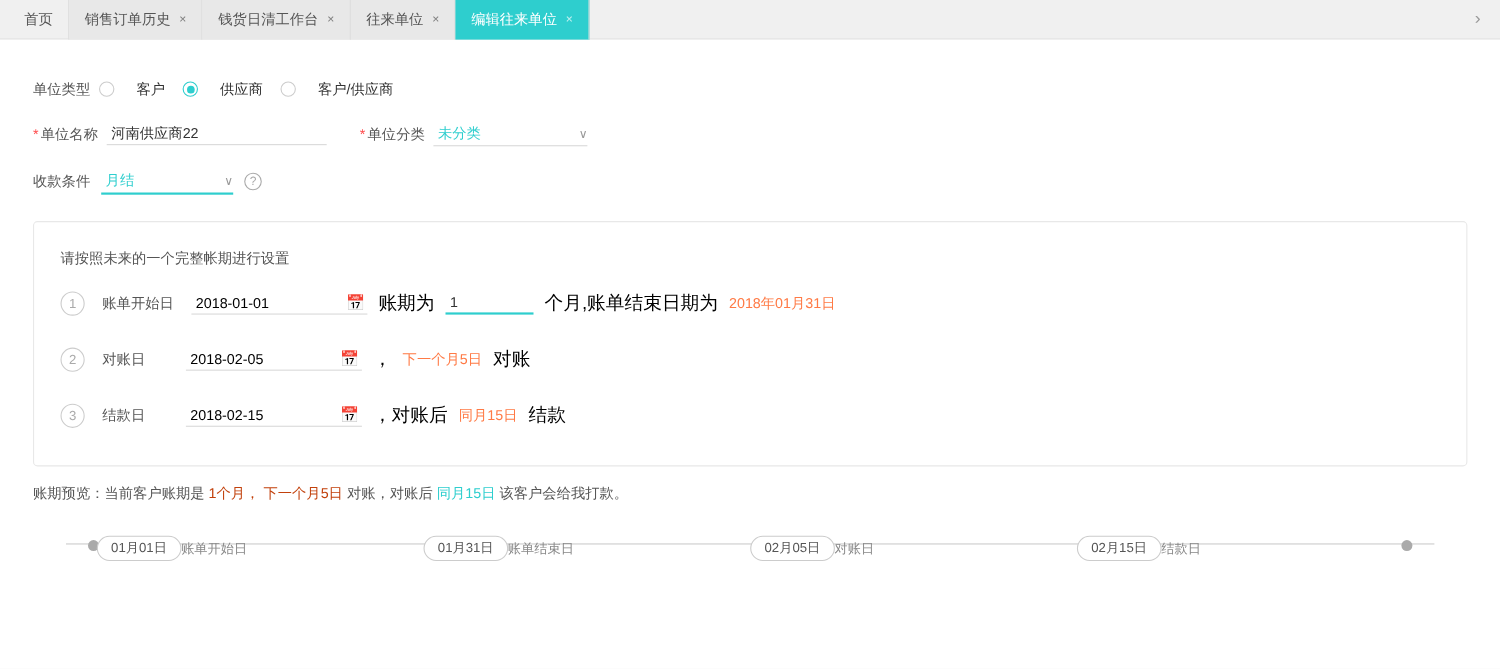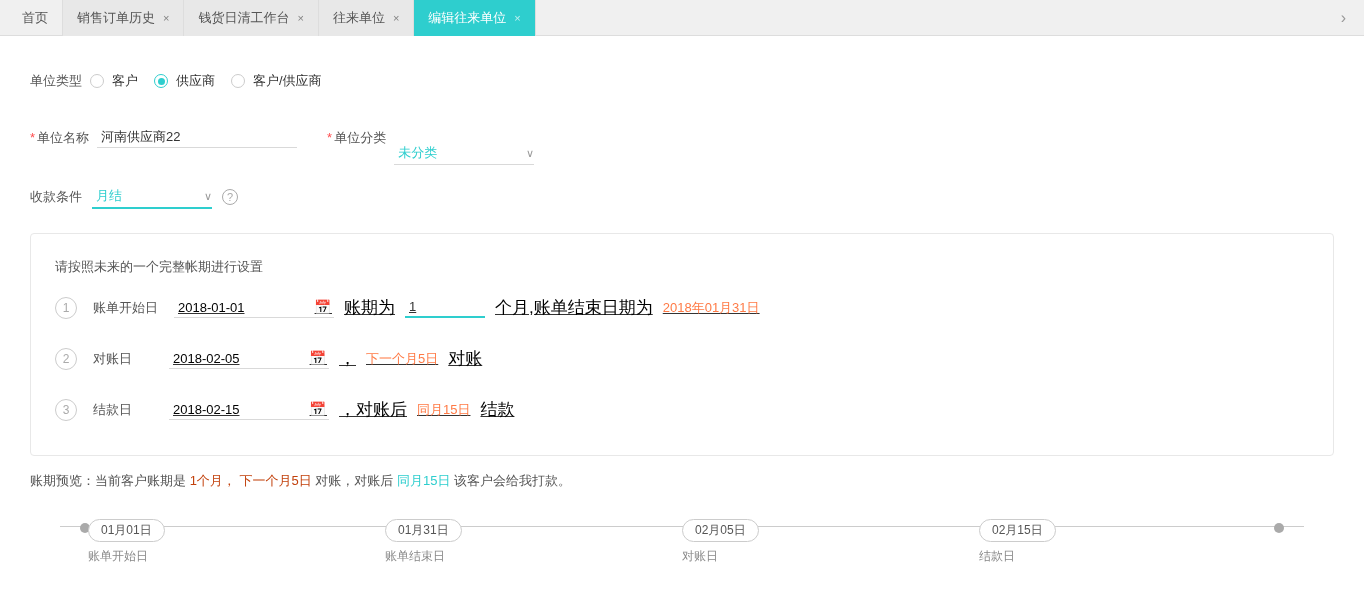--- a/index.html
+++ b/index.html
@@ -78,21 +78,21 @@
       margin-right: 2px;
     }
     .radio-group {
       display: flex;
       align-items: center;
       gap: 16px;
     }
     .radio-item {
       display: flex;
       align-items: center;
-      gap: 8px;
+      gap: 20px;
       cursor: pointer;
     }
     .radio-circle {
       width: 14px;
       height: 14px;
       border-radius: 50%;
       border: 1.5px solid #ccc;
       display: flex;
       align-items: center;
       justify-content: center;
@@ -143,21 +143,20 @@
       font-size: 14px;
       cursor: pointer;
       margin-left: 4px;
     }
     .select-field {
       display: flex;
       align-items: center;
       border-bottom: 1px solid #d9d9d9;
       width: 140px;
       cursor: pointer;
-      margin-top: 32px;
     }
     .select-field .select-val {
       flex: 1;
       font-size: 13px;
       padding: 2px 4px;
       color: #2ecece;
     }
     .select-field .chevron {
       color: #999;
       font-size: 11px;
@@ -236,21 +235,20 @@
       color: #555;
       white-space: nowrap;
       font-size: 13px;
       min-width: 60px;
     }
     .step-content {
       display: flex;
       align-items: center;
       gap: 10px;
       flex-wrap: wrap;
-      text-decoration: underline;
     }
     .step-text {
       font-size: 17px;
       color: #000000;
     }
     .step-text-highlight {
       color: #ff7a45;
       font-size: 13px;
     }
     .step-input {
@@ -286,22 +284,22 @@
       position: absolute;
       top: 12px;
       left: 30px;
       right: 30px;
       height: 1px;
       background: #ccc;
     }
     .timeline-node-wrap {
       flex: 1;
       display: flex;
-      flex-direction: column;
-      align-items: flex-start;
+      flex-direction: row;
+      align-items: center;
       position: relative;
     }
     .timeline-pill {
       border: 1px solid #ccc;
       border-radius: 12px;
       padding: 2px 12px;
       font-size: 12px;
       color: #555;
       background: #fff;
       position: relative;

